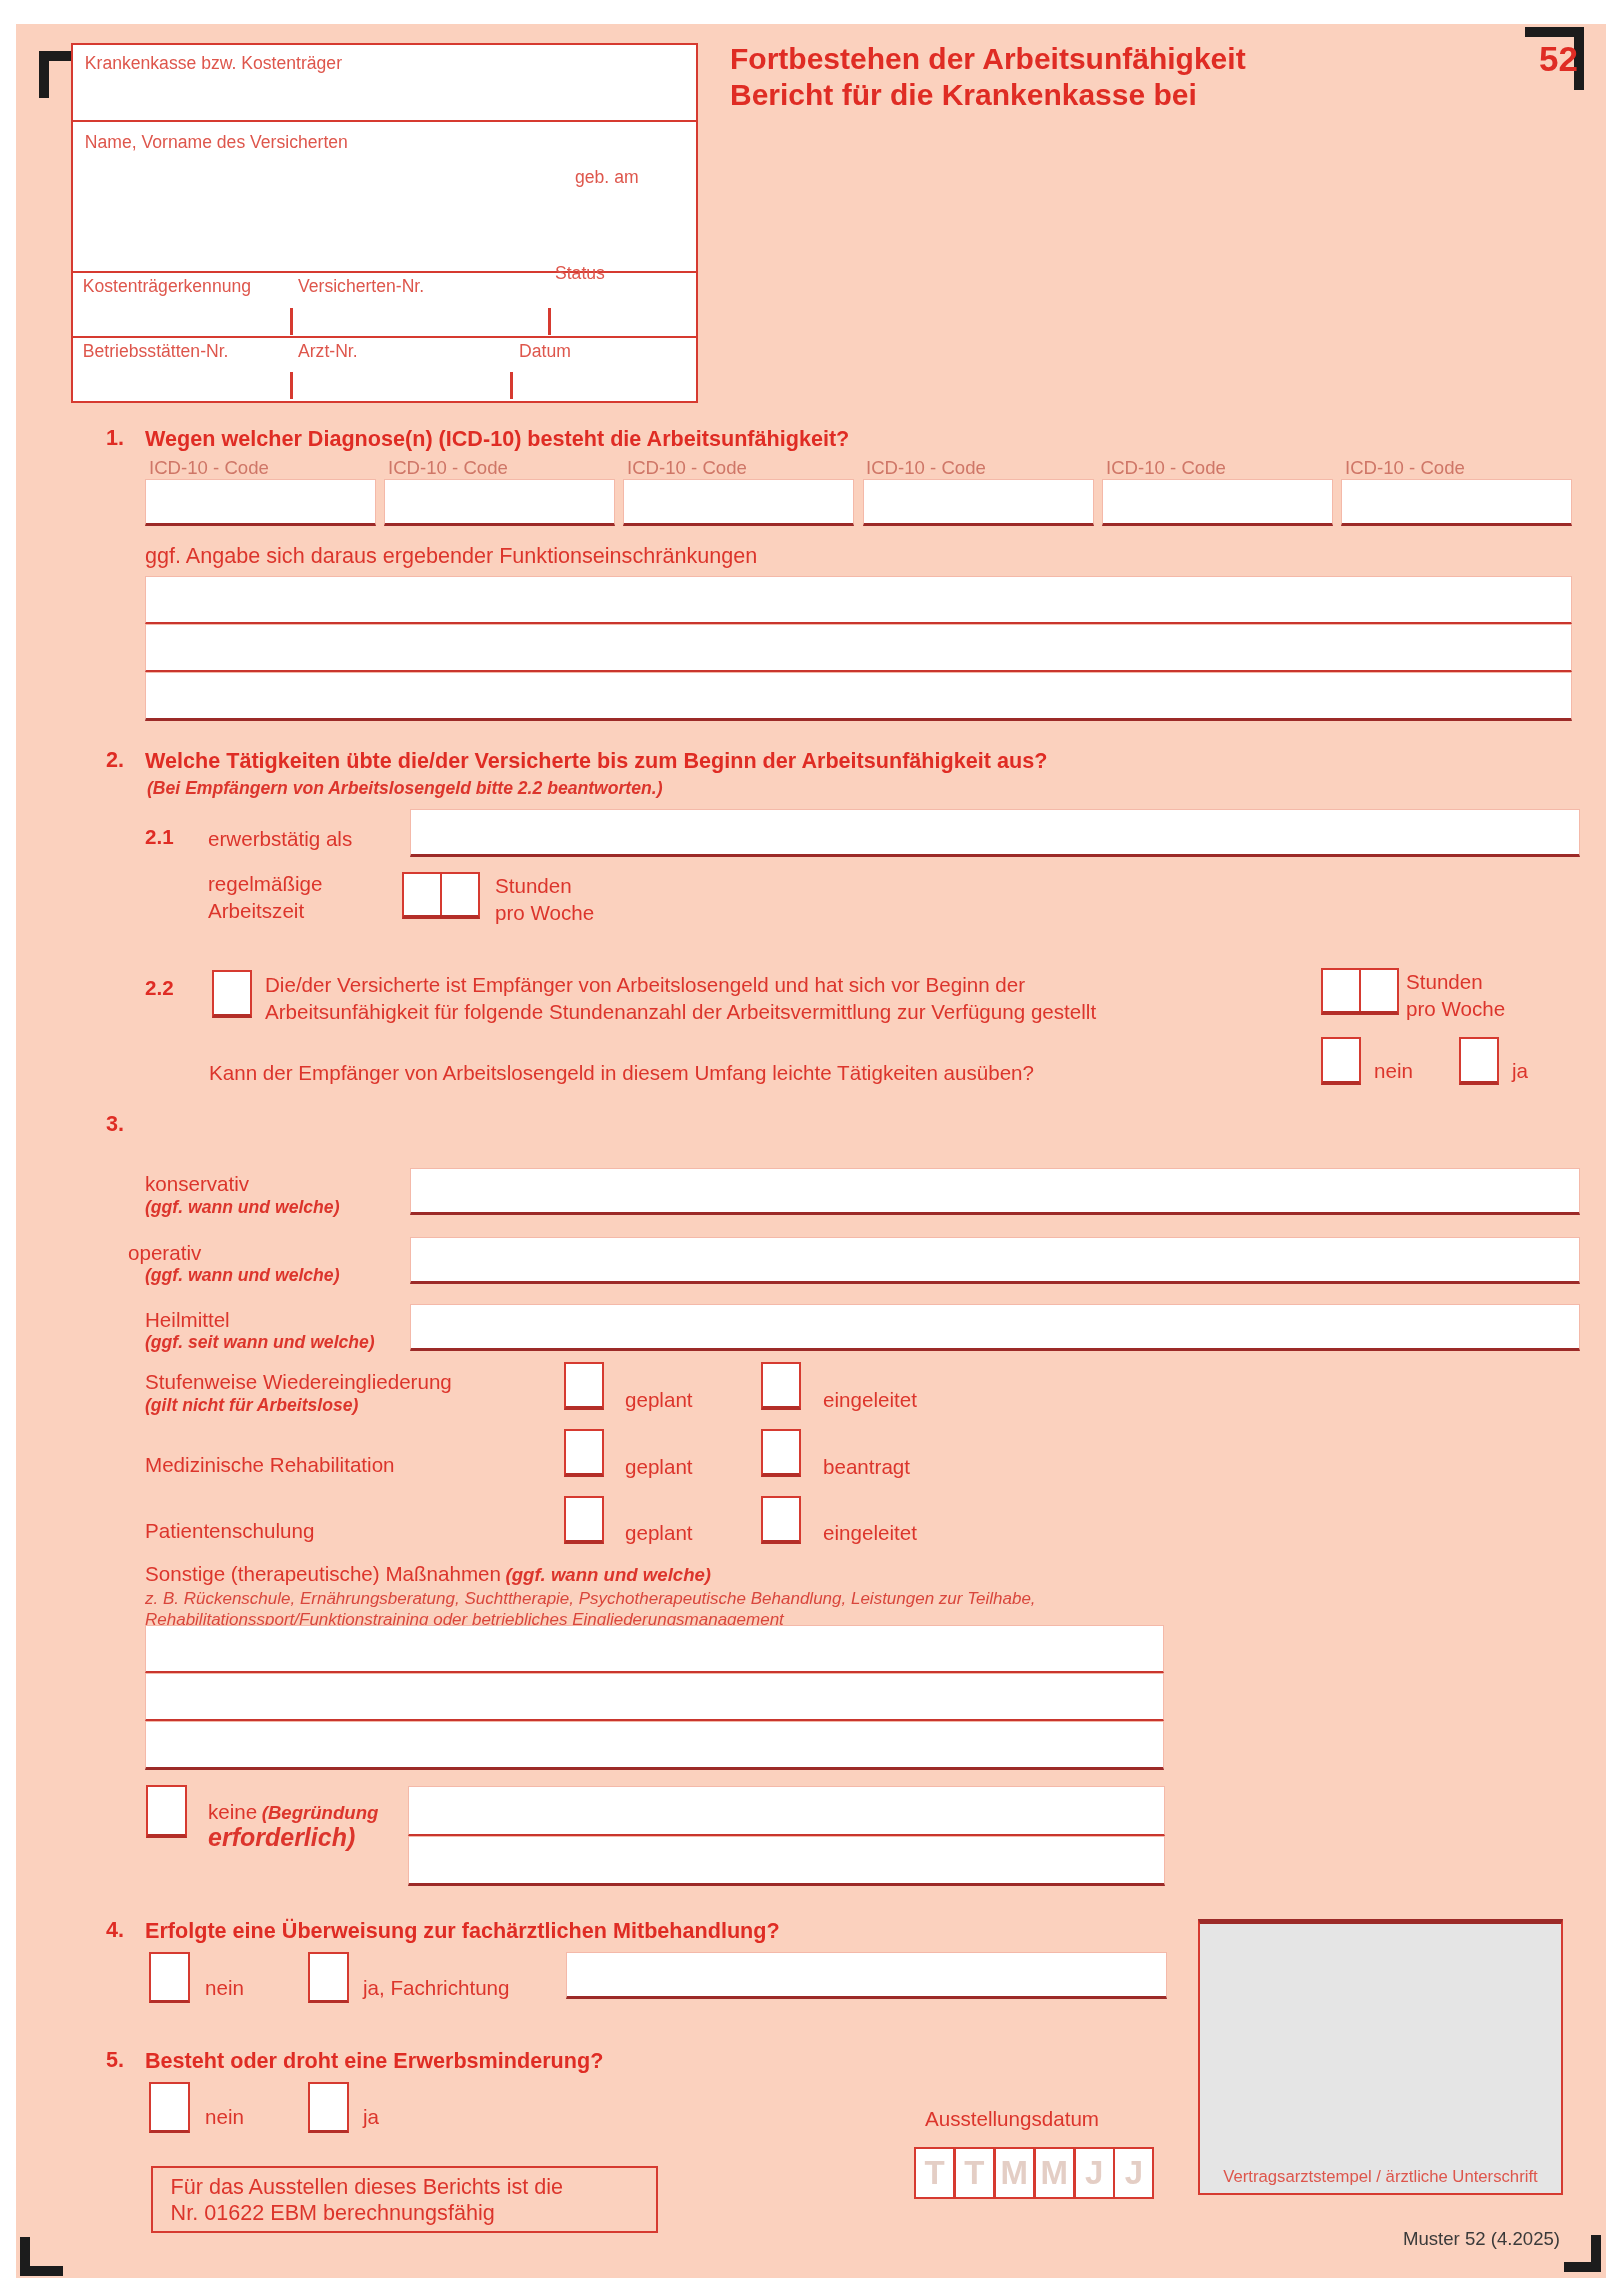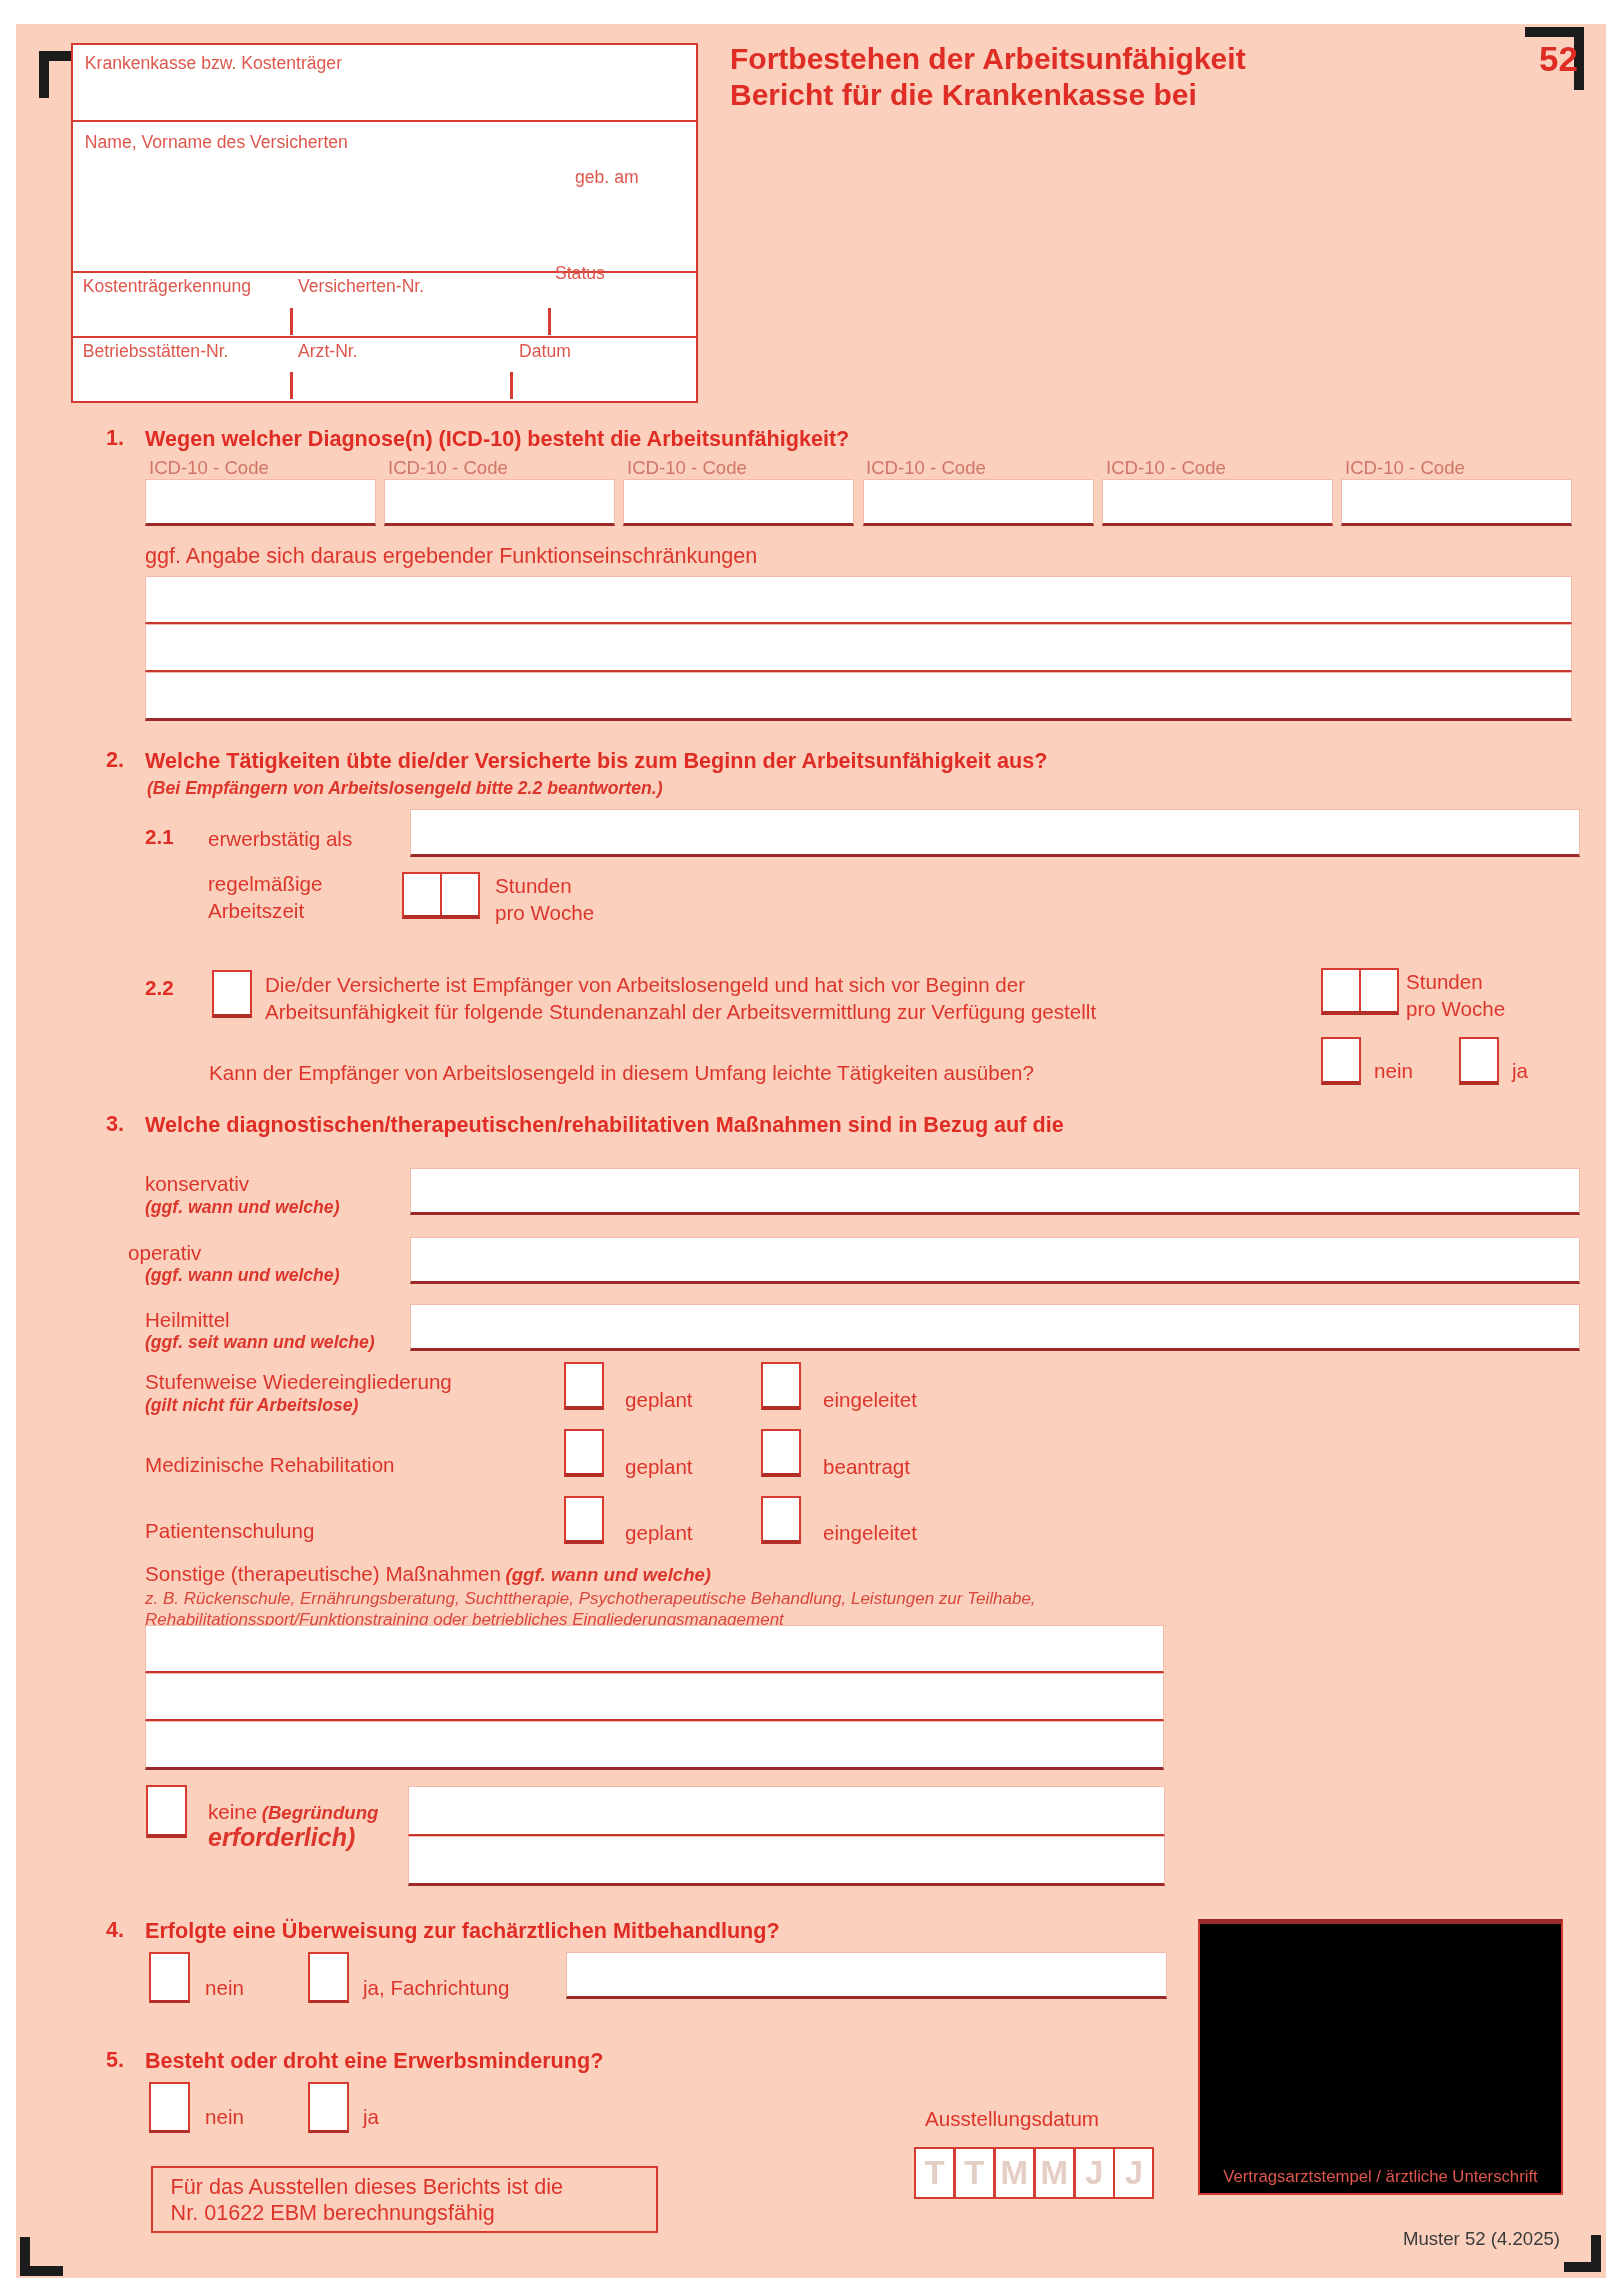--- a/index.html
+++ b/index.html
@@ -50,21 +50,21 @@
   .line{background:#fff;border:1px solid #f4b9a9;border-bottom:3.9px solid var(--bd-dark);}
   .group .row{background:#fff;border:1px solid #f4b9a9;border-bottom:2.9px solid var(--bd-mid);height:45px;}
   .group .row:last-child{border-bottom:3.9px solid var(--bd-dark);}
   
   .cb{width:36px;height:42px;background:#fff;border:2.9px solid var(--bd);border-bottom:4.9px solid #b42e28;}
   
   .cells{display:flex;background:#fff;border:2.9px solid var(--bd);border-bottom:4.9px solid #b42e28;}
   .cells .c{width:36px;height:41px;background:#fff;}
   .cells .c:first-child{border-right:2.9px solid var(--bd);}
   
-  .stamp{left:1198px;top:1919px;width:365px;height:276px;background:#000000;border:2px solid var(--bd);border-top:5.9px solid var(--bd-dark);box-sizing:border-box;}
+  .stamp{left:1198px;top:1919px;width:365px;height:276px;background:#e5e5e5;border:2px solid var(--bd);border-top:5.9px solid var(--bd-dark);box-sizing:border-box;}
   .stamp .caption{position:absolute;left:0;right:0;bottom:5.9px;text-align:center;}
   
   .datebox{left:914px;top:2147px;display:flex;background:var(--bd);border:2.9px solid var(--bd);gap:2.9px;}
   .datebox .dc{width:37px;height:48px;background:#fff;text-align:center;line-height:48px;font-size:33px;font-weight:bold;color:var(--pale-letter);}
   
   .ebmbox{left:151px;top:2166px;width:503px;height:63px;border:2.9px solid var(--bd);box-sizing:content-box;}
   .ebmbox .t{position:absolute;left:17.6px;top:5.9px;font-size:21.6px;line-height:26.5px;color:var(--red);white-space:nowrap;}
 </style>
 </head>
 <body>
@@ -162,21 +162,20 @@
 </div>
 
 <div class="abs body-t nw" style="left:209px;top:1059px;">Kann der Empfänger von Arbeitslosengeld in diesem Umfang leichte Tätigkeiten ausüben?</div>
 <div class="abs cb" style="left:1321px;top:1037px;"></div>
 <div class="abs body-t nw" style="left:1374px;top:1057px;">nein</div>
 <div class="abs cb" style="left:1459px;top:1037px;"></div>
 <div class="abs body-t nw" style="left:1512px;top:1057px;">ja</div>
 
 <div class="abs qnum" style="left:106px;top:1111px;">3.</div>
 <div class="abs qtext" style="left:145px;top:1111px;">
-  <div class="nw">Welche diagnostischen/therapeutischen/rehabilitativen Maßnahmen sind in Bezug auf die</div>
 </div>
 
 <div class="abs body-t nw" style="left:145px;top:1170px;">konservativ</div>
 <div class="abs note-bi nw" style="left:145px;top:1196px;">(ggf. wann und welche)</div>
 <div class="abs line" style="left:410px;top:1168px;width:1168px;height:43px;"></div>
 
 <div class="abs body-t nw" style="left:128px;top:1239px;">operativ</div>
 <div class="abs note-bi nw" style="left:145px;top:1264px;">(ggf. wann und welche)</div>
 <div class="abs line" style="left:410px;top:1237px;width:1168px;height:43px;"></div>
 

